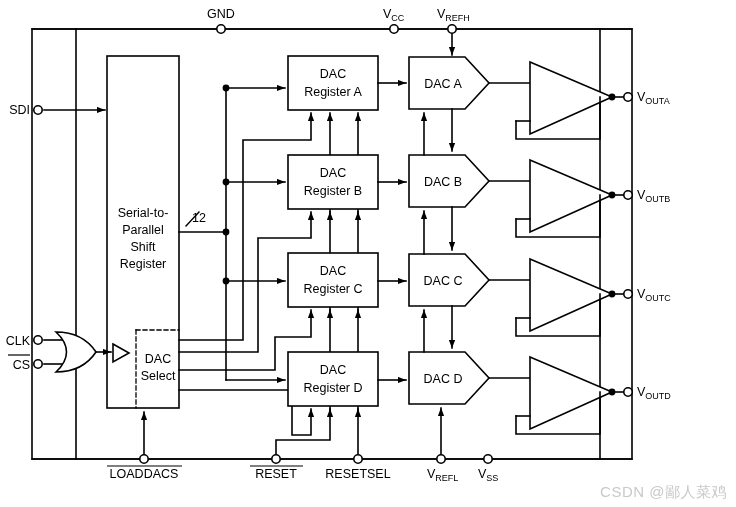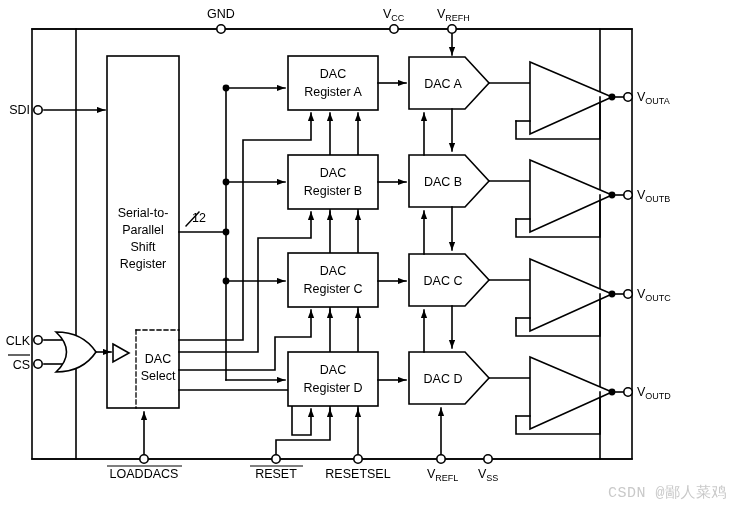--- a/index.html
+++ b/index.html
@@ -3,21 +3,21 @@
 <meta charset="utf-8">
 <style>
   html,body{margin:0;padding:0;background:#ffffff;}
   body{font-family:"Liberation Sans", sans-serif;}
   #stage{position:relative;width:736px;height:507px;background:#fff;overflow:hidden;}
   svg{display:block;}
   .lbl{font-family:"Liberation Sans", sans-serif;font-size:12.5px;fill:#000;}
   .lbl-blk{font-family:"Liberation Sans", sans-serif;font-size:12.5px;fill:#000;text-anchor:middle;}
   .sub{font-size:9px;}
   .wm{position:absolute;right:9px;bottom:5px;color:#c9c9c9;font-size:15px;
-      font-family:Liberation Mono, monospace;letter-spacing:.5px;}
+      font-family:Liberation Sans, sans-serif;letter-spacing:.5px;}
 </style>
 </head>
 <body>
 
 <div id="stage">
   <svg width="736" height="507" viewBox="0 0 736 507">
 
     <defs>
       <marker id="ar" markerWidth="9" markerHeight="9" refX="8.2" refY="3.2" orient="auto" markerUnits="userSpaceOnUse">
         <path d="M0,0 L8.4,3.2 L0,6.4 z" fill="#000"></path>

